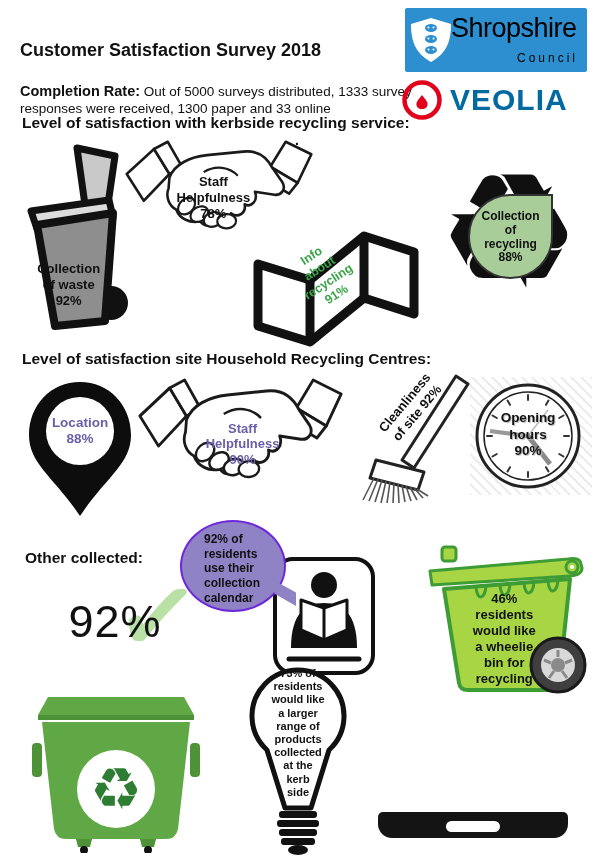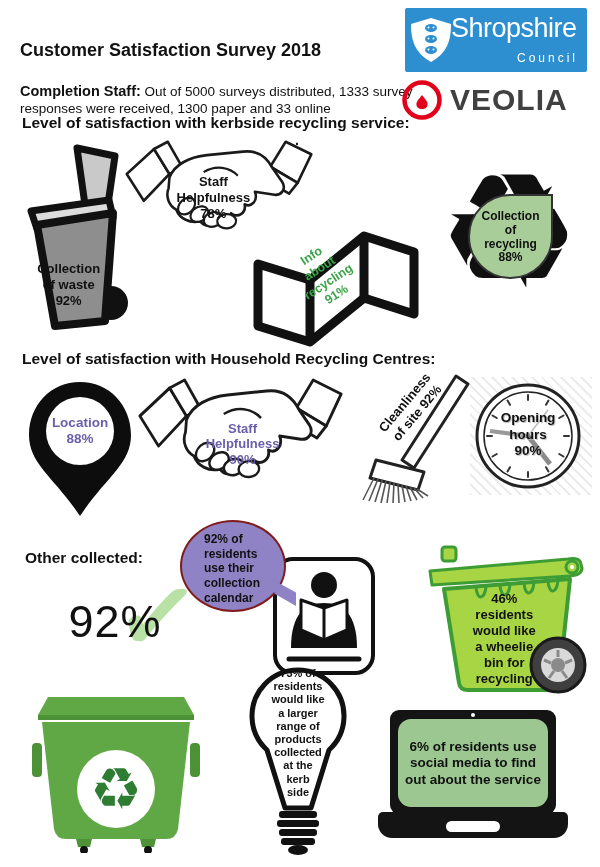--- a/index.html
+++ b/index.html
@@ -12,60 +12,60 @@
   .pre { white-space:pre-line; }
   .ctr { text-align:center; }
 
   .title { font-size:18px; font-weight:bold; }
   .sect-heading { font-size:15.5px; font-weight:bold; }
   .completion { font-size:13.5px; line-height:1.25; width:400px; }
   .completion b { font-size:14.5px; }
 
   
   .shrop { background:#2D8FD0; width:182px; height:64px; border-radius:2px; }
-  .shrop .name { position:absolute; left:46px; top:5px; color:#ffffff; font-size:27px; font-weight:400; letter-spacing:-0.5px; }
-  .shrop .subname { position:absolute; right:9px; bottom:7px; color:#ffffff; font-size:12px; letter-spacing:3px; }
+  .shrop .name { position:absolute; left:46px; top:5px; color:#000000; font-size:27px; font-weight:400; letter-spacing:-0.5px; }
+  .shrop .subname { position:absolute; right:9px; bottom:7px; color:#000000; font-size:12px; letter-spacing:3px; }
   .veolia { display:flex; align-items:center; gap:6px; }
-  .veolia .vname { color:#404040; font-size:30px; font-weight:bold; letter-spacing:1px; }
+  .veolia .vname { color:#0369a1; font-size:30px; font-weight:bold; letter-spacing:1px; }
 
   
   .icon-label { font-weight:bold; line-height:1.22; }
   .purple { color:#6B5EA9; }
   .greentxt { color:#3BA449; }
 
   .droplet {
     background:#A8CD98; border:2px solid #333;
     border-radius:50% 0 50% 50%;
   }
   .recycle-big { font-size:160px; line-height:168px; color:#101010; }
 
   .hatch { background:repeating-linear-gradient(45deg,#ececec 0 2px, #fff 2px 7px); }
 
-  .bubble { background:#9083C5; border:2px solid #7f1d1d; border-radius:50%; z-index:3; }
+  .bubble { background:#9083C5; border:2px solid #6d28d9; border-radius:50%; z-index:3; }
   .bubble-tail { position:absolute; right:-12px; bottom:4px; width:30px; height:30px;
     background:#9083C5; clip-path:polygon(0 0, 100% 55%, 100% 100%, 30% 60%); }
 
   .check-glyph { color:#B9E0A5; font-size:100px; font-weight:bold; z-index:0; transform:rotate(6deg); }
   .big-stat { font-size:45px; font-weight:400; z-index:1; letter-spacing:1px; }
 
   .laptop-screen { position:absolute; left:12px; top:0; width:166px; height:104px; background:#141414; border-radius:9px; }
   .laptop-glass { position:absolute; left:8px; top:9px; width:150px; height:88px; background:#9CC791; border-radius:13px; }
   .laptop-cam { position:absolute; left:81px; top:3px; width:4px; height:4px; border-radius:50%; background:#fff; }
   .laptop-base { position:absolute; left:0; top:102px; width:190px; height:26px; background:#141414; border-radius:5px 5px 14px 14px; }
   .laptop-notch { position:absolute; left:68px; top:9px; width:54px; height:11px; background:#fff; border-radius:6px; }
 </style>
 </head>
 <body>
 
 <div id="page">
 
   <div class="abs title" style="left:20px; top:40px;">Customer Satisfaction Survey 2018</div>
 
   <div class="abs completion" style="left:20px; top:82px;">
-    <b>Completion Staff:</b><span> Out of 5000 surveys distributed, 1333 survey responses were received, 1300 paper and 33 online</span>
+    <b>Completion Rate:</b><span> Out of 5000 surveys distributed, 1333 survey responses were received, 1300 paper and 33 online</span>
   </div>
 
   <div class="abs shrop" style="left:405px; top:8px;">
     <svg class="abs" style="left:5px; top:6px;" width="42" height="52" viewBox="0 0 42 46">
       <path d="M21,1 L41,7 C41,24 37,36 21,45 C5,36 1,24 1,7 Z" fill="#ffffff"></path>
       <ellipse cx="21" cy="11" rx="6" ry="4" fill="#2D8FD0"></ellipse>
       <ellipse cx="21" cy="22" rx="6" ry="4" fill="#2D8FD0"></ellipse>
       <ellipse cx="21" cy="33" rx="6" ry="4" fill="#2D8FD0"></ellipse>
       <circle cx="18.5" cy="10.5" r="1" fill="#fff"></circle>
         <circle cx="23.5" cy="10.5" r="1" fill="#fff"></circle>
@@ -134,21 +134,21 @@
   </div>
 
   <div class="abs recycle-big ctr" style="left:430px; top:148px; width:158px; height:170px;">♻</div>
   <div class="abs droplet" style="left:468px; top:194px; width:85px; height:85px;">
     <div class="abs icon-label pre ctr" style="left:0; top:14px; width:100%; font-size:12px; line-height:1.15;">Collection
 of
 recycling
 88%</div>
   </div>
 
-  <div class="abs sect-heading" style="left:22px; top:350px;">Level of satisfaction with Household Recycling Centres:</div>
+  <div class="abs sect-heading" style="left:22px; top:350px;">Level of satisfaction site Household Recycling Centres:</div>
 
   <div class="abs" style="left:24px; top:380px; width:112px; height:138px;">
     <svg width="112" height="138" viewBox="0 0 112 138">
       <path d="M56,2 C27,2 5,25 5,55 C5,84 30,97 56,136 C82,97 107,84 107,55 C107,25 85,2 56,2 Z" fill="#0d0d0d"></path>
       <circle cx="56" cy="51" r="34" fill="#ffffff"></circle>
     </svg>
     <div class="abs icon-label pre ctr purple" style="left:0; top:25%; width:100%; font-size:13.5px;text-align:center;">Location
 88%</div>
   </div>
 
@@ -312,26 +312,18 @@
 a larger
 range of
 products
 collected
 at the
 kerb
 side</div>
   </div>
 
   <div class="abs" style="left:378px; top:710px; width:190px; height:130px;">
-    <div class="laptop-screen">
-      <div class="laptop-cam"></div>
-      <div class="laptop-glass">
-        <div class="abs icon-label pre ctr" style="left:0; top:20px; width:100%; font-size:13.5px;">6% of residents use
-social media to find
-out about the service</div>
-      </div>
-    </div>
     <div class="laptop-base">
       <div class="laptop-notch"></div>
     </div>
   </div>
 
 </div>
 
 </body></html>

